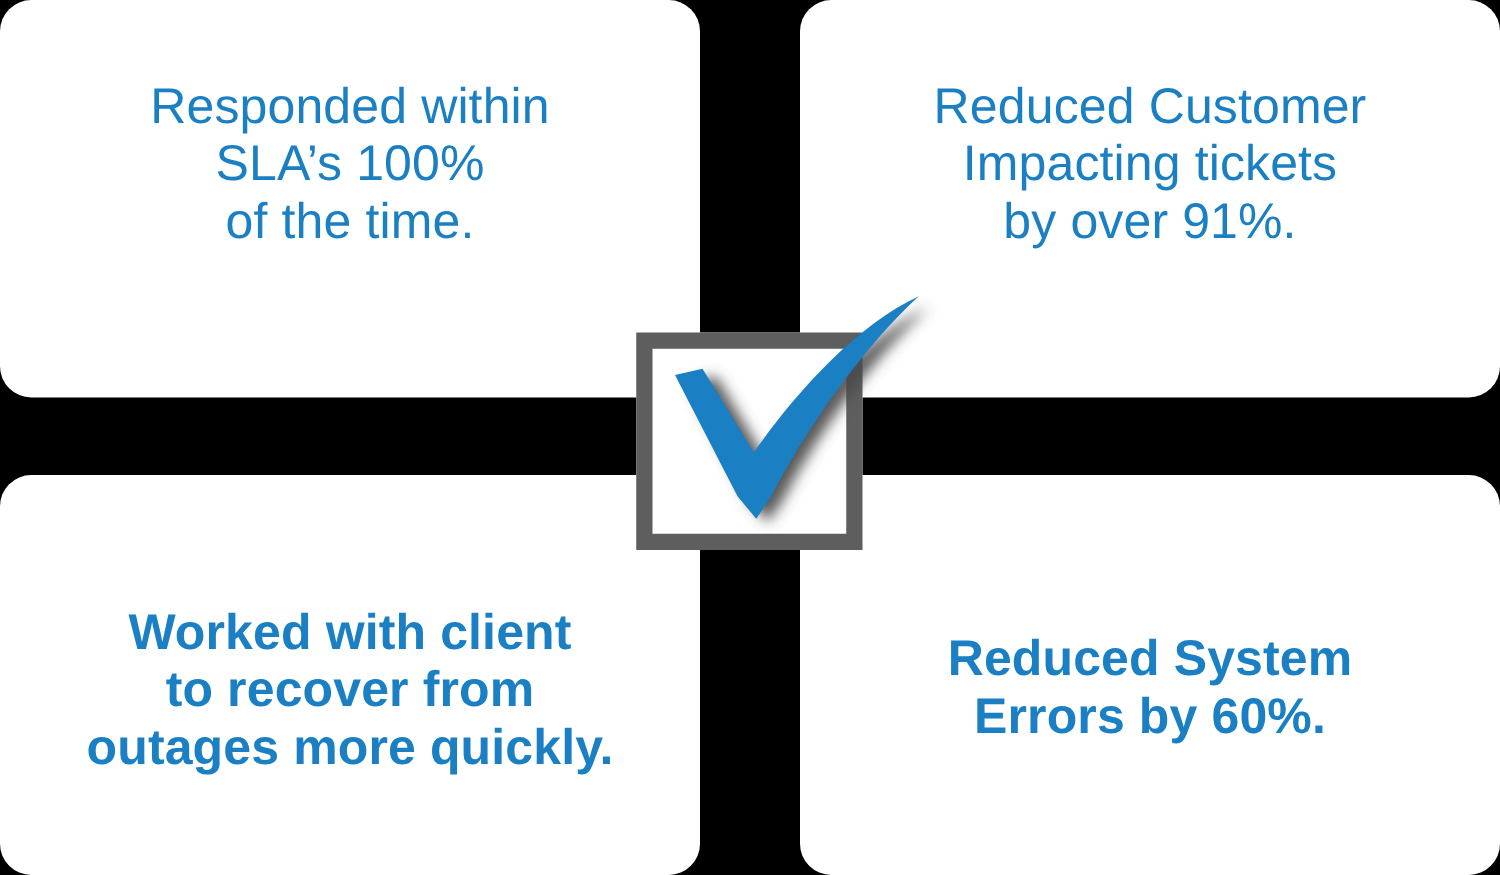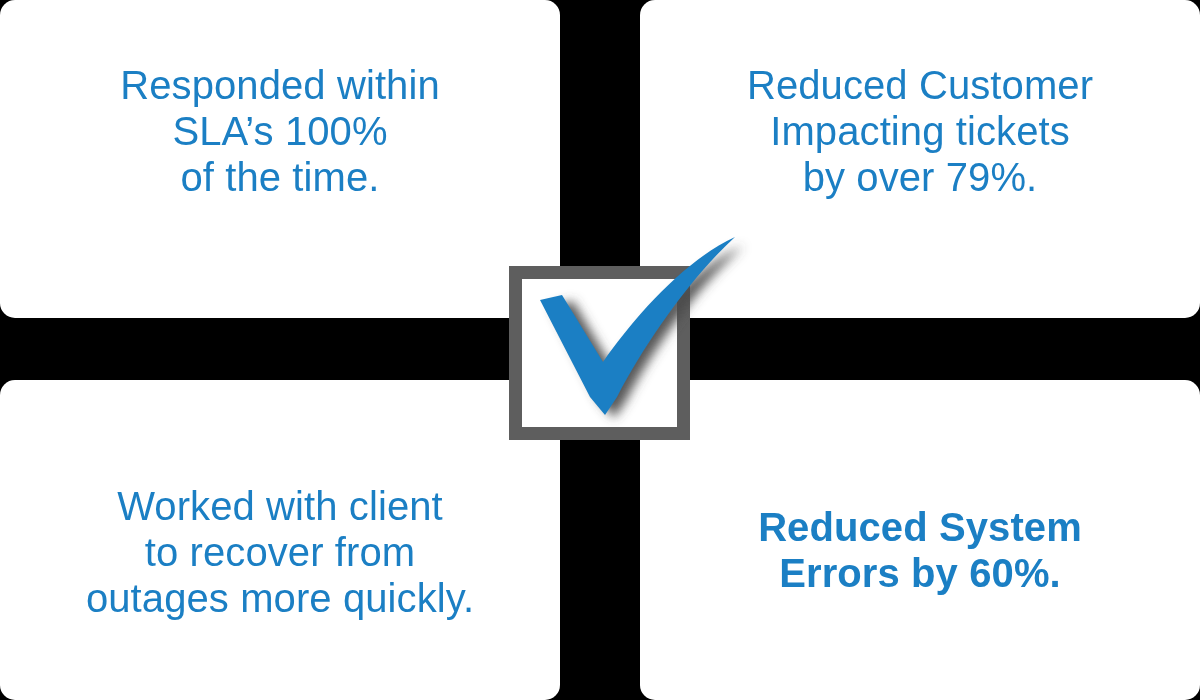--- a/index.html
+++ b/index.html
@@ -16,21 +16,21 @@
     width: 1200px;
     height: 700px;
     background: #000000;
     overflow: hidden;
   }
 
   
   .card {
     position: absolute;
     background: #FFFFFF;
-    border-radius: 15px;
+    border-radius: 25px;
     display: flex;
     align-items: center;
     justify-content: center;
     box-sizing: border-box;
   }
   .card-tl { left: 0px;    top: 0px;   width: 560px; height: 318px; }
   .card-tr { left: 640px;  top: 0px;   width: 560px; height: 318px; }
   .card-bl { left: 0px;    top: 380px; width: 560px; height: 320px; }
   .card-br { left: 640px;  top: 380px; width: 560px; height: 320px; }
 
@@ -41,21 +41,21 @@
     line-height: 46px;
     font-weight: 400;
     text-align: center;
     letter-spacing: 0.1px;
     white-space: pre-line;
     padding: 0 24px;
     margin: 0;
   }
   .card-tl .card-text { transform: translateY(-28px); }
   .card-tr .card-text { transform: translateY(-28px); }
-  .card-bl .card-text { transform: translateY(12px); }
+  .card-bl .card-text { transform: translateY(12px); font-weight: bold; }
   .card-br .card-text { transform: translateY(10px); font-weight: bold; }
 
   
   #center-badge {
     position: absolute;
     left: 495px;
     top: 215px;
     width: 255px;
     height: 240px;
   }
@@ -73,21 +73,21 @@
 
   <div class="card card-tl">
     <p class="card-text">Responded within
 SLA’s 100%
 of the time.</p>
   </div>
 
   <div class="card card-tr">
     <p class="card-text">Reduced Customer
 Impacting tickets
-by over 79%.</p>
+by over 91%.</p>
   </div>
 
   <div class="card card-bl">
     <p class="card-text">Worked with client
 to recover from
 outages more quickly.</p>
   </div>
 
   <div class="card card-br">
     <p class="card-text">Reduced System

